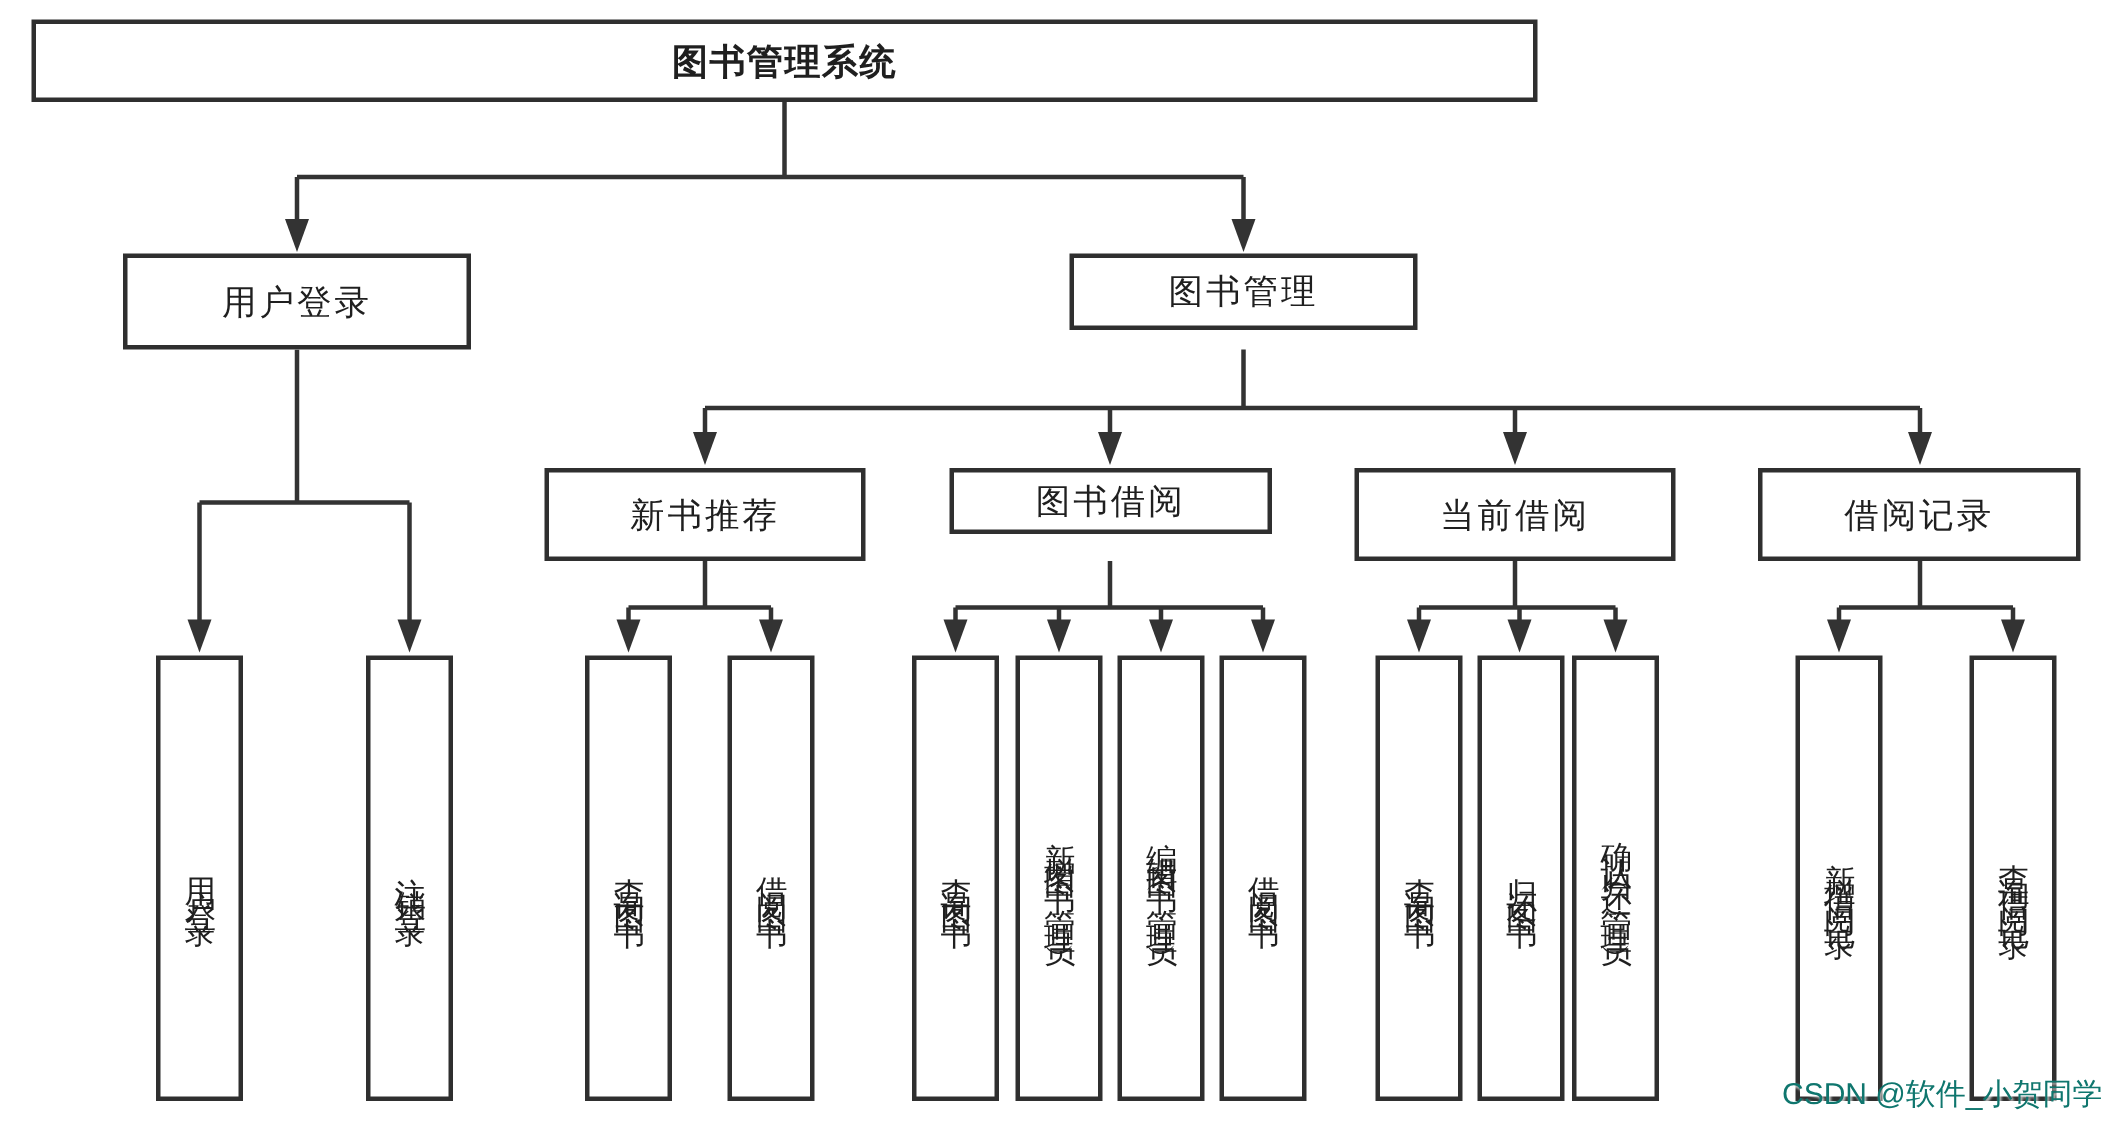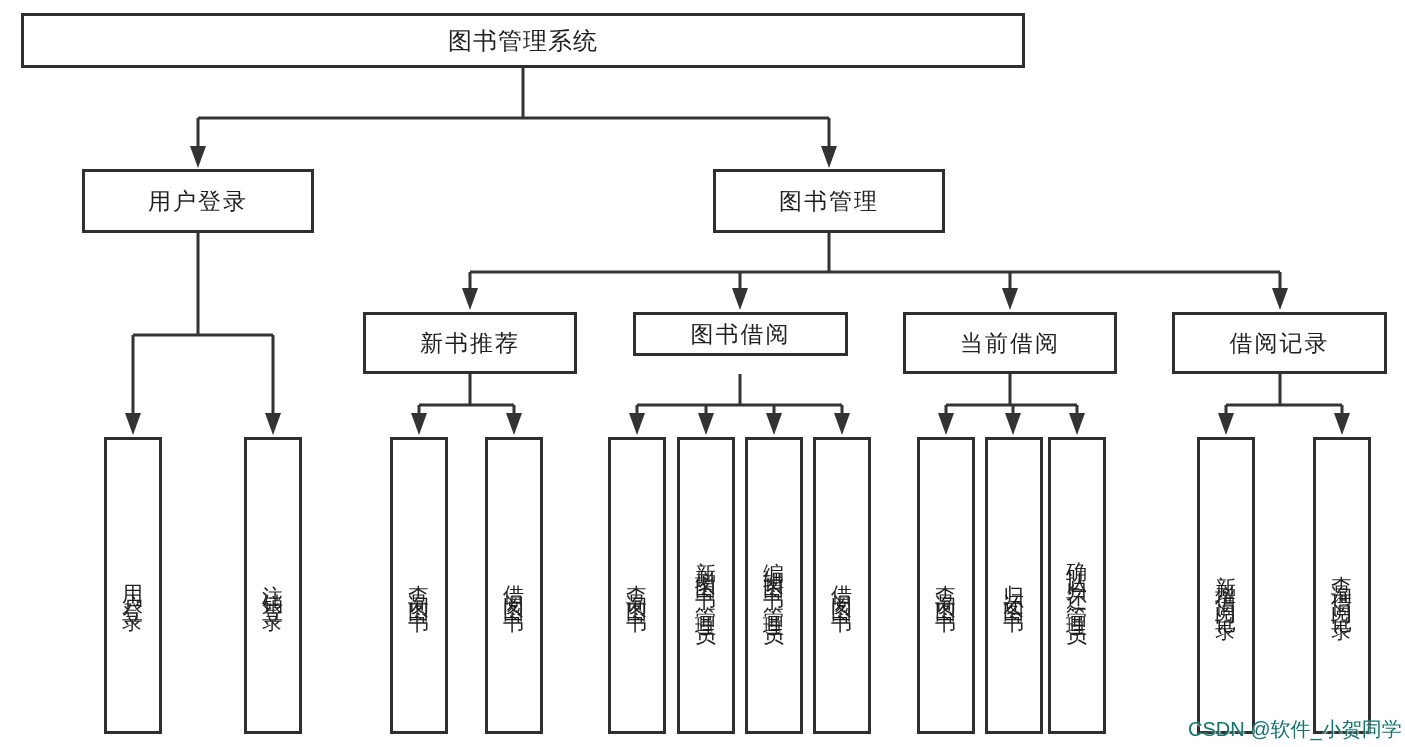--- a/index.html
+++ b/index.html
@@ -23,23 +23,23 @@
     position: absolute;
     box-sizing: border-box;
     background: #ffffff;
     border: 3px solid #2f2f2f;
     display: flex;
     align-items: center;
     justify-content: center;
     color: #1f1f1f;
   }
   .hnode { font-size: 23px; letter-spacing: 2px; }
-  .n-root { left: 21px;  top: 13px;  width: 1004px; height: 55px; font-size: 24px; letter-spacing: 1px; }
+  .n-root { left: 21px;  top: 13px;  width: 1004px; height: 55px; font-size: 24px; letter-spacing: 1px; font-weight: bold; }
   .n-ul   { left: 82px;  top: 169px; width: 232px;  height: 64px; }
-  .n-bm   { left: 713px; top: 169px; width: 232px;  height: 64px; }
+  .n-bm   { left: 713px; top: 169px; width: 232px;  height: 51px; }
   .n-l3a  { left: 363px; top: 312px; width: 214px;  height: 62px; font-family: Liberation Serif, serif; }
   .n-l3b  { left: 633px; top: 312px; width: 215px;  height: 44px; }
   .n-l3c  { left: 903px; top: 312px; width: 214px;  height: 62px; }
   .n-l3d  { left: 1172px;top: 312px; width: 215px;  height: 62px; }
   .vnode  { top: 437px; width: 58px; height: 297px; }
   .vtext {
     writing-mode: vertical-rl;
     text-orientation: mixed;
     font-size: 21px;
     letter-spacing: 9px;

